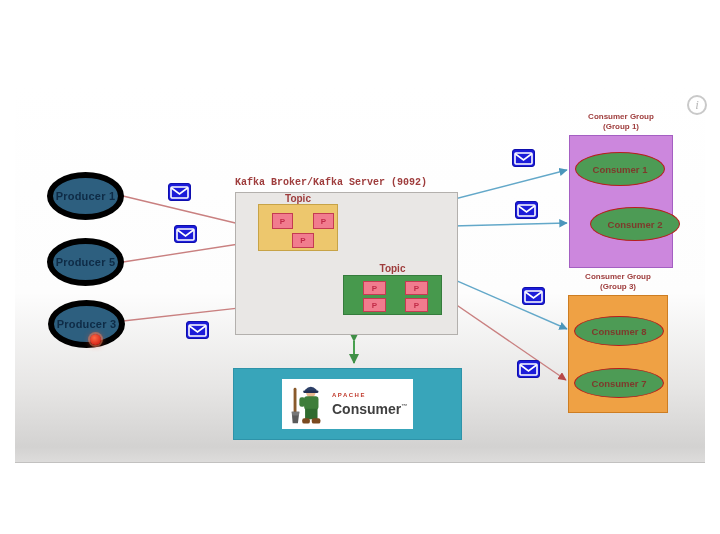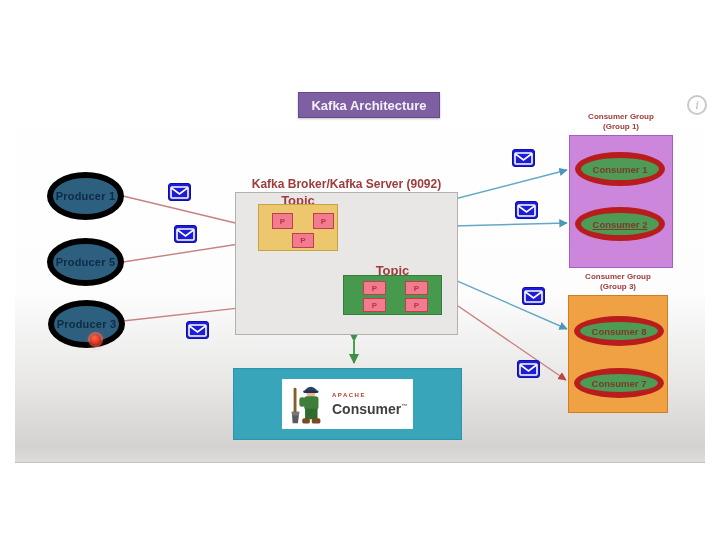--- a/index.html
+++ b/index.html
@@ -83,33 +83,33 @@
   .env-2 { left: 174px; top: 225px; }
   .env-3 { left: 186px; top: 321px; }
   .env-4 { left: 512px; top: 149px; }
   .env-5 { left: 515px; top: 201px; }
   .env-6 { left: 522px; top: 287px; }
   .env-7 { left: 517px; top: 360px; }
 
   
   .broker-title {
     left: 235px; top: 177px; width: 223px;
-    text-align: center; color: #9e3c3c;
-    font-size: 12px; font-weight: bold;
+    text-align: left; color: #9e3c3c;
+    font-size: 10px; font-weight: bold; font-family: Liberation Mono, monospace;
   }
   .broker-box {
     left: 235px; top: 192px; width: 223px; height: 143px;
     background: #e9e7e5;
     border: 1px solid #b3b0ad;
     z-index: 2;
   }
 
   .topic-label {
     position: absolute; text-align: center;
-    color: #9e3c3c; font-size: 13px; font-weight: bold;
+    color: #9e3c3c; font-size: 10px; font-weight: bold;
     z-index: 3;
   }
   .topic1-label { left: 258px; top: 193px; width: 80px; }
   .topic2-label { left: 343px; top: 263px; width: 99px; }
 
   .topic-box { position: absolute; z-index: 3; }
   .topic-1 {
     left: 258px; top: 204px; width: 80px; height: 47px;
     background: #edc76d; border: 1px solid #c7a347;
   }
@@ -145,27 +145,27 @@
     left: 569px; top: 135px; width: 104px; height: 133px;
     background: #cc87dd; border: 1px solid #a45fc2;
   }
   .group-2 {
     left: 568px; top: 295px; width: 100px; height: 118px;
     background: #efa144; border: 1px solid #cd7d22;
   }
 
   .consumer {
     position: absolute; z-index: 3;
-    background: #4d9b55; border: 6px solid #b91c1c;
+    background: #4d9b55; border: 1px solid #b91c1c;
     border-radius: 50%;
     display: flex; align-items: center; justify-content: center;
     color: #7e3a2c; font-size: 9.5px; font-weight: bold;
   }
   .consumer-1 { left: 575px; top: 152px; width: 90px; height: 34px; }
-  .consumer-2 { left: 575px; top: 207px; width: 90px; height: 34px; text-decoration: underline; }
+  .consumer-2 { left: 590px; top: 207px; width: 90px; height: 34px; }
   .consumer-3 { left: 574px; top: 316px; width: 90px; height: 30px; }
   .consumer-4 { left: 574px; top: 368px; width: 90px; height: 30px; }
 
   
   .zk-box {
     left: 233px; top: 368px; width: 229px; height: 72px;
     background: #38a5ba; border: 1px solid #2e93a9;
     z-index: 3;
     display: flex; align-items: center; justify-content: center;
   }
@@ -208,21 +208,20 @@
     <line x1="123" y1="196" x2="252" y2="227" stroke="#c98080" stroke-width="1.4" marker-end="url(#arr-red)"></line>
     <line x1="123" y1="262" x2="252" y2="242" stroke="#c98080" stroke-width="1.4" marker-end="url(#arr-red)"></line>
     <line x1="123" y1="321" x2="337" y2="297" stroke="#c98080" stroke-width="1.4" marker-end="url(#arr-red)"></line>
     <line x1="338" y1="229" x2="567" y2="170" stroke="#63a8c9" stroke-width="1.4" marker-end="url(#arr-blue)"></line>
     <line x1="338" y1="229" x2="567" y2="223" stroke="#63a8c9" stroke-width="1.4" marker-end="url(#arr-blue)"></line>
     <line x1="338" y1="229" x2="567" y2="329" stroke="#63a8c9" stroke-width="1.4" marker-end="url(#arr-blue)"></line>
     <line x1="442" y1="295" x2="566" y2="380" stroke="#c98080" stroke-width="1.4" marker-end="url(#arr-red)"></line>
     <line x1="354" y1="341" x2="354" y2="363" stroke="#48a14f" stroke-width="2" marker-start="url(#arr-green)" marker-end="url(#arr-green)"></line>
   </svg>
 
-  <div class="node banner">Kafka Architecture</div>
 
   <div class="node info-btn">i</div>
 
   <div class="node producer producer-1">Producer 1</div>
   <div class="node producer producer-2">Producer 5</div>
   <div class="node producer producer-3">Producer 3</div>
   <div class="node click-dot"></div>
 
   <div class="node envelope env-1">
     <svg width="19" height="13" viewBox="0 0 19 13">

